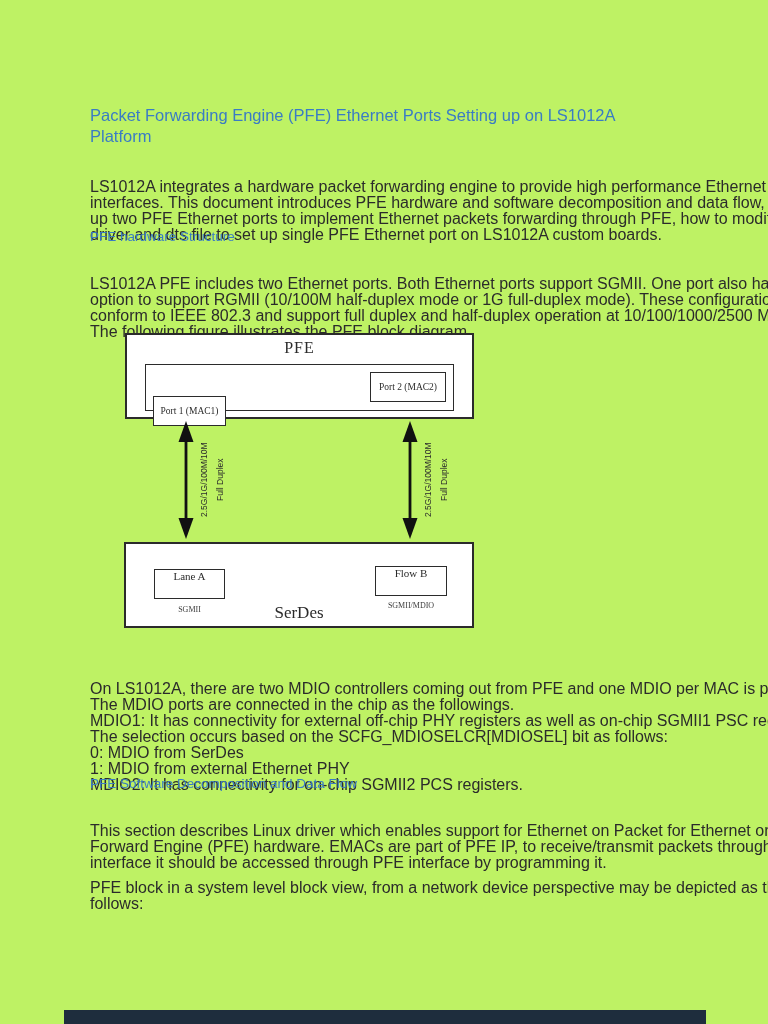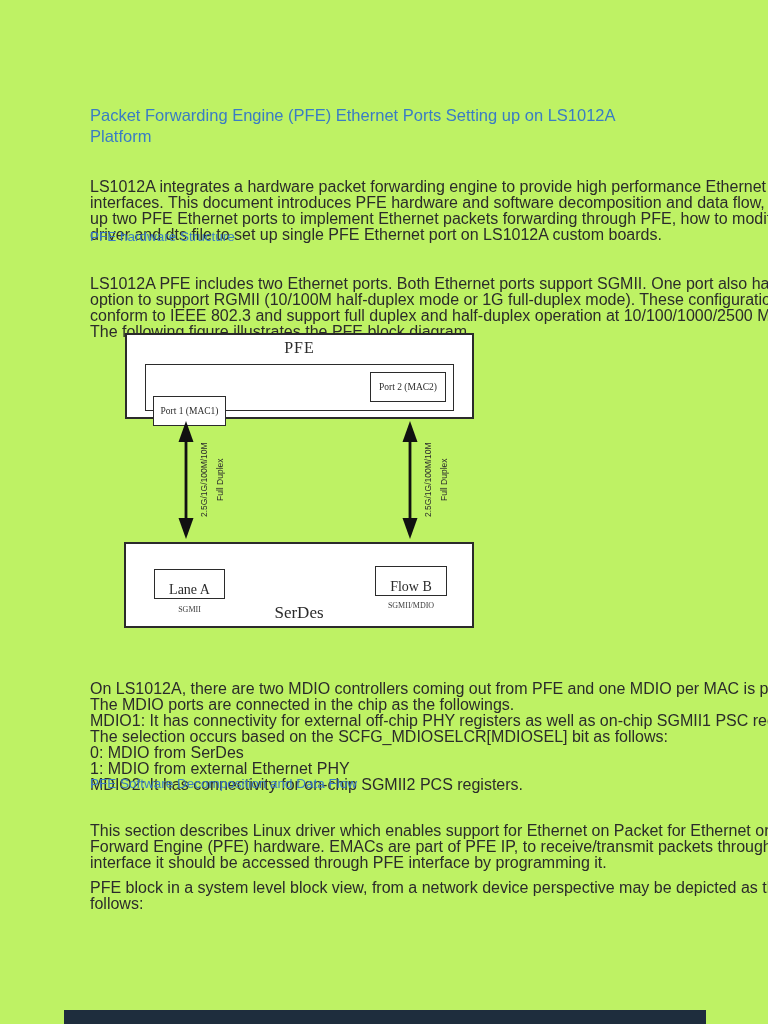--- a/index.html
+++ b/index.html
@@ -50,21 +50,21 @@
   .v-label{
     writing-mode:vertical-rl;
     transform:rotate(180deg);
     white-space:pre-line;
     text-align:center;
     font-size:8.5px;line-height:15.5px;
     height:110px;width:32px;
     color:var(--diagram-line);
   }
   .serdes-box{left:124px;top:542px;width:350px;height:86px;}
-  .lane-box{display:flex;align-items:flex-end;justify-content:center;font-size:14px;color:var(--diagram-line);}
+  .lane-box{display:flex;align-items:flex-start;justify-content:center;font-size:11px;color:var(--diagram-line);}
   .laneA-box{left:28px;top:25px;width:71px;height:30px;}
   .laneB-box{left:249px;top:22px;width:72px;height:30px;}
   .mode-label{font-size:8px;color:#3c3c3c;text-align:center;}
   .laneA-mode{left:28px;top:61px;width:71px;}
   .laneB-mode{left:249px;top:57px;width:72px;}
   .serdes-label{left:0;right:0;bottom:3px;text-align:center;font-size:17px;color:var(--diagram-line);}
   .next-page-edge{left:64px;top:1010px;width:642px;height:14px;background:var(--bottom-bar);}
 </style>
 </head>
 <body>

